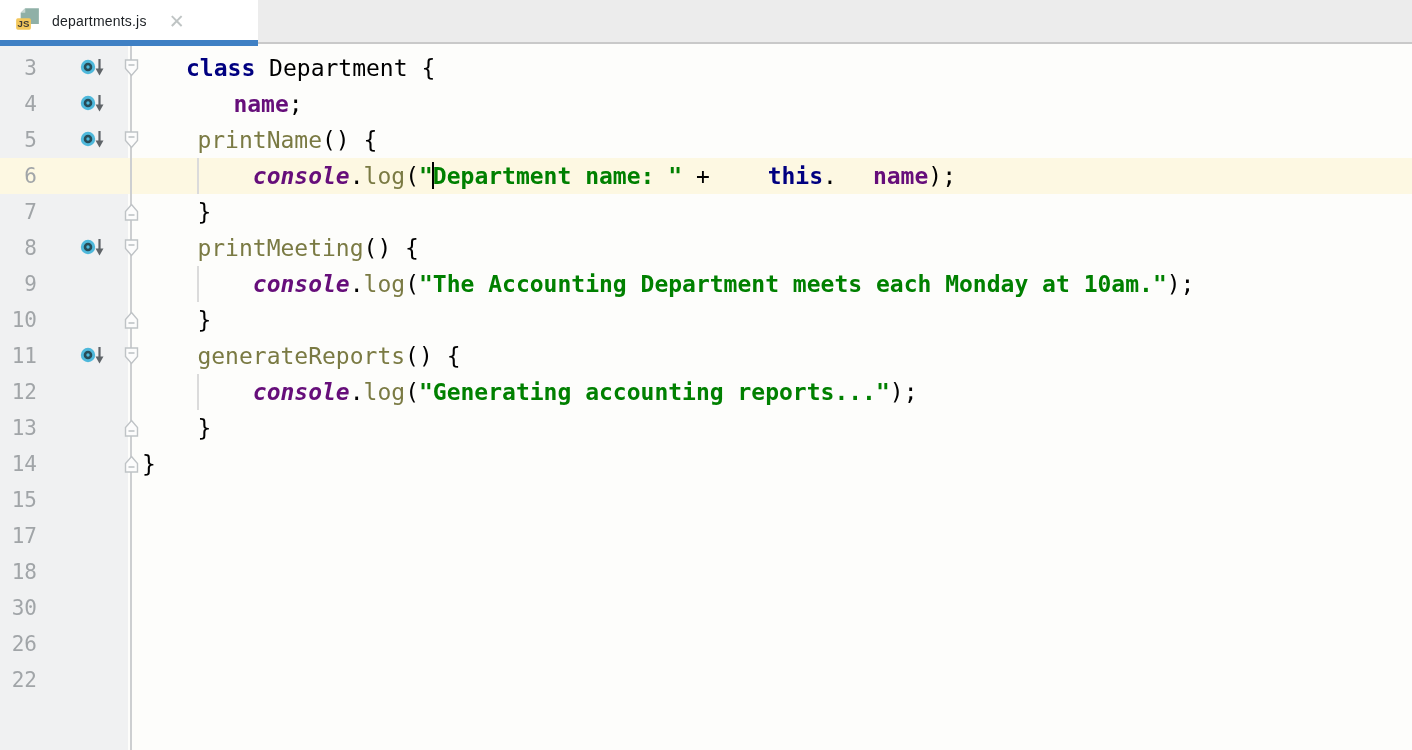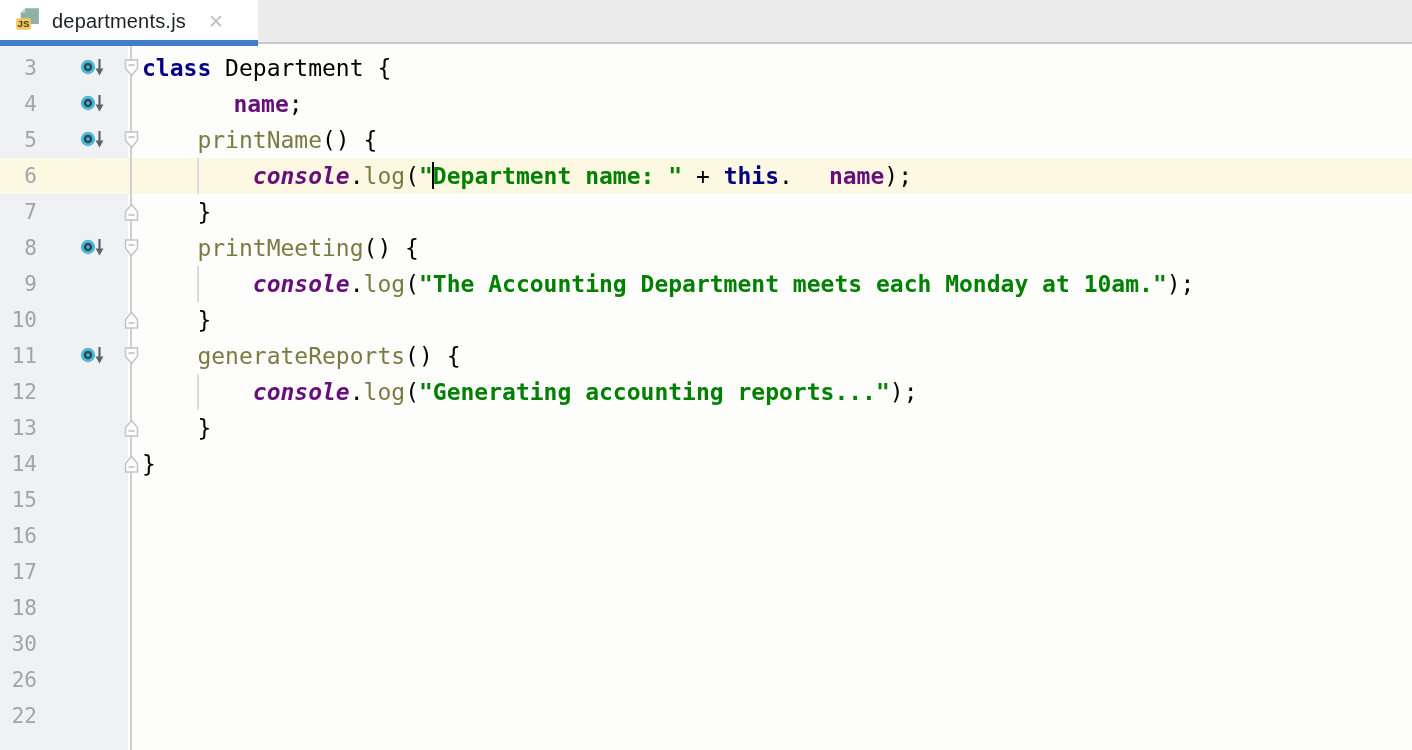--- a/index.html
+++ b/index.html
@@ -7,37 +7,37 @@
               font-family:"Liberation Sans", sans-serif; }
   .stage { position:relative; width:1412px; height:750px;border-radius:12px; }
 
   
   .tabbar { position:absolute; top:0; left:0; right:0; height:46px; background:var(--editor-bg,#FDFDFB); }
   .tabbar-bg { position:absolute; left:0; right:0; top:0; height:42px; background:var(--tabbar-bg,#ECECEC); }
   .tabbar-line { position:absolute; left:0; right:0; top:42px; height:2px; background:var(--tab-border,#C9C9C9); }
   .tab { position:absolute; left:0; top:0; width:258px; height:42px; background:var(--tab-bg,#fff);
          display:flex; align-items:center; gap:12px; padding-left:15px; }
   .tab-underline { position:absolute; left:0; top:40px; width:258px; height:6px; background:var(--accent,#3F80C4); }
-  .tab-title { font-size:20px; color:var(--tab-title,#1D2125); letter-spacing:.2px;text-align:right; }
+  .tab-title { font-size:14px; color:var(--tab-title,#1D2125); letter-spacing:.2px;text-align:right; }
   .tab-close { margin-left:10px; font-size:19px; color:var(--close,#BFC4C4); cursor:pointer; line-height:1; }
 
   
   .editor { position:absolute; top:46px; left:0; right:0; bottom:0; background:var(--editor-bg,#FDFDFB); }
   .gutter-bg { position:absolute; left:0; top:0; bottom:0; width:128px; background:var(--gutter-bg,#F0F1F2); z-index:0; }
   .gutter-line { position:absolute; left:130px; top:0; bottom:0; width:2px; background:var(--gutter-line,#CDCFD1); z-index:2; }
   .rows { position:relative; z-index:1; padding-top:4px; }
   .row { position:relative; display:flex; align-items:center; height:36px; }
   .row.caret-row { background:var(--caret-row,#FDF8E2); }
   .ln { flex:none; width:37px; text-align:right; font-family:"DejaVu Sans Mono",monospace;
         font-size:21px; color:var(--line-number,#A1A5A8); }
   .gicon { flex:none; width:94px; display:flex; justify-content:center; align-items:center; }
   .gicon svg { position:relative; left:8px; }
   .code { flex:none; padding-left:11px; white-space:pre; font-family:"DejaVu Sans Mono",monospace;
           font-size:23px; line-height:36px; color:var(--plain,#000); }
-  .t-keyword { color:var(--keyword,#000080); font-weight:bold; }
+  .t-keyword { color:var(--keyword,#000080); font-weight:bold;margin-left:44px; }
   .t-plain   { color:var(--plain,#000); }
   .t-field   { color:var(--field,#660E7A); font-weight:bold;margin-left:36px; }
   .t-function{ color:var(--function,#7A7A43); }
   .t-global  { color:var(--global-var,#660E7A); font-weight:bold; font-style:italic; }
   .t-string  { color:var(--string,#008000); font-weight:bold; }
   .caret { display:inline-block; width:2.5px; height:27px; background:var(--caret,#000);
            vertical-align:-5px; margin:0 -1.5px 0 -1px; }
 
   .overlay { position:absolute; inset:0; z-index:3; pointer-events:none; }
   .indent-guide { position:absolute; width:1.5px; background:var(--indent-guide,#DDD); }
@@ -164,25 +164,20 @@
           <span class="ln">14</span>
           <span class="gicon"></span>
           <span class="code"><span class="t-plain">}</span></span>
         </div>
         <div class="row">
           <span class="ln">15</span>
           <span class="gicon"></span>
           <span class="code"></span>
         </div>
         <div class="row">
-          <span class="ln">16</span>
-          <span class="gicon"></span>
-          <span class="code"></span>
-        </div>
-        <div class="row">
           <span class="ln">17</span>
           <span class="gicon"></span>
           <span class="code"></span>
         </div>
         <div class="row">
           <span class="ln">18</span>
           <span class="gicon"></span>
           <span class="code"></span>
         </div>
         <div class="row">

